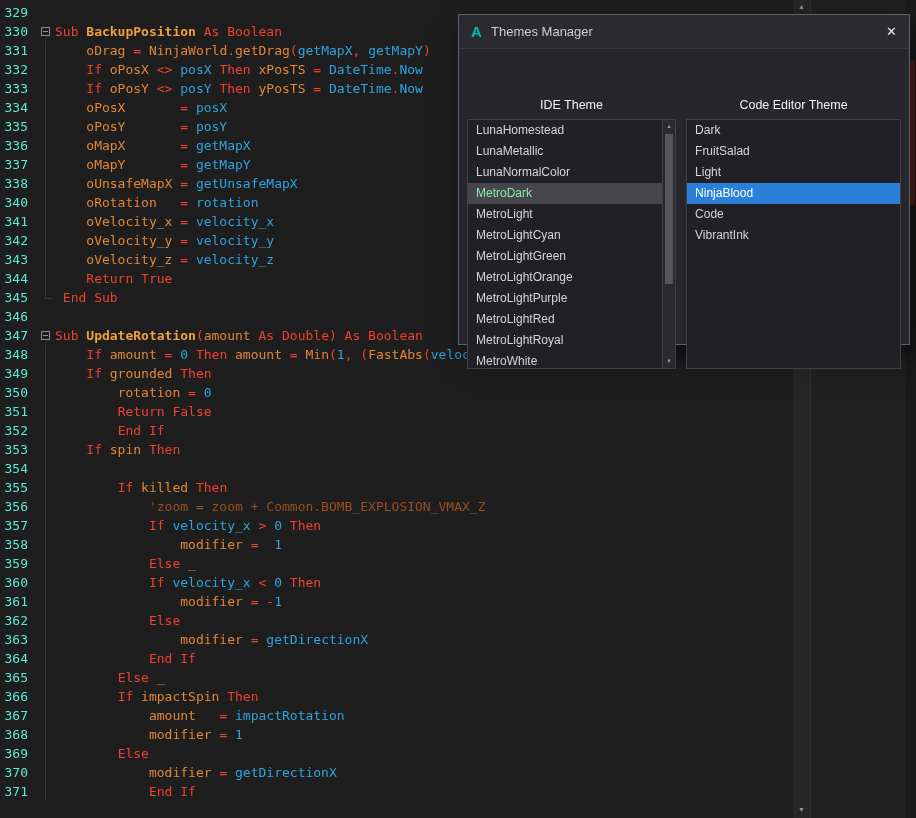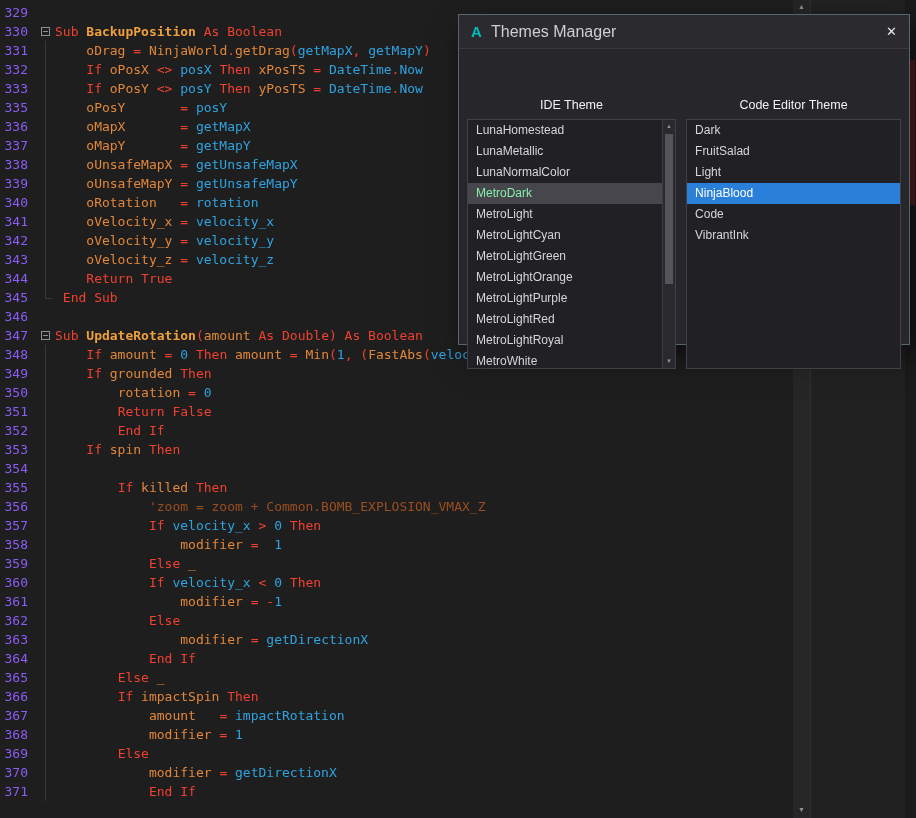--- a/index.html
+++ b/index.html
@@ -3,21 +3,21 @@
 <meta charset="utf-8">
 <style>
   * { margin:0; padding:0; box-sizing:border-box; }
   html,body { width:916px; height:818px; overflow:hidden; background:#1e1e1e; }
 
   
   .editor { position:absolute; left:0; top:0; width:810px; height:818px; background:#1e1e1e; overflow:hidden; }
   #code-lines { position:absolute; top:3px; left:0; right:17px; }
   .row { display:flex; height:19px; font-family:"DejaVu Sans Mono",monospace; font-size:13px; }
   .row > * { height:19px; line-height:19px; }
-  .ln { width:38px; flex:none; text-align:right; padding-right:10px; color:#8b5cf6; }
+  .ln { width:38px; flex:none; text-align:right; padding-right:10px; color:#5eead4; }
   .fold { width:17px; flex:none; position:relative; }
   .fold.l::before { content:""; position:absolute; left:7px; top:0; bottom:0; width:1px; background:#383838; }
   .fold.e::before { content:""; position:absolute; left:7px; top:0; height:10px; width:1px; background:#383838; }
   .fold.e::after  { content:""; position:absolute; left:7px; top:10px; width:7px; height:1px; background:#383838; }
   .fold.m i { display:block; position:absolute; left:3px; top:5px; width:9px; height:9px;
               border:1px solid #8f8f8f; background:#1e1e1e; }
   .fold.m i::after { content:""; position:absolute; left:1px; right:1px; top:3px; height:1px; background:#8f8f8f; }
   .code { white-space:pre; flex:none; }
 
   
@@ -38,21 +38,21 @@
   .right-panel { position:absolute; left:810px; top:0; width:106px; height:818px; background:#212121; border-left:1px solid #303030; }
   .sb-right { position:absolute; right:0; top:0; width:11px; height:100%; background:#1b1b1b; }
   .sb-right-thumb { position:absolute; left:1px; right:1px; top:60px; height:145px; background:#5e2020; }
 
   
   .dialog { position:absolute; left:458px; top:14px; width:452px; height:331px; z-index:10;
             background:#27272b; border:1px solid #55666d; box-shadow:8px 12px 28px rgba(0,0,0,.6);
             font-family:"Liberation Sans",sans-serif; }
   .dlg-title { height:34px; display:flex; align-items:center; padding:0 12px; background:#2b2b2f; border-bottom:1px solid #3a3a3e; }
   .dlg-icon { color:#00bcbc; font-weight:700; font-size:15px; width:20px; }
-  .dlg-text { color:#cfcfcf; font-size:16px; flex:1; }
+  .dlg-text { color:#cfcfcf; font-size:13px; flex:1; }
   .dlg-close { color:#eaeaea; font-size:13px; width:22px; text-align:right; cursor:pointer; }
   .dlg-headers { display:flex; padding:9px 8px 7px; }
   .dlg-headers div { text-align:center; color:#f2f2f2; font-size:12.5px;margin-top:40px; }
   .h-left { width:210px; margin-right:10px; }
   .h-right { width:216px; }
   .dlg-body { display:flex; padding:0 8px; }
   .list { background:#212125; border:1px solid #404046; position:relative; height:250px; overflow:hidden; }
   .list.left { width:210px; margin-right:10px; padding-right:13px; }
   .list.right { width:216px; }
   .item { height:21px; line-height:21px; padding:0 8px; font-size:12px; color:#d6d6d6; white-space:nowrap; cursor:default; }
@@ -88,43 +88,43 @@
         <div class="ln">332</div>
         <div class="fold l"></div>
         <div class="code"><span class="w">    </span><span class="k">If </span><span class="i">oPosX </span><span class="k">&lt;&gt; </span><span class="v">posX </span><span class="k">Then </span><span class="i">xPosTS </span><span class="k">= </span><span class="v">DateTime</span><span class="k">.</span><span class="v">Now</span></div>
       </div>
       <div class="row">
         <div class="ln">333</div>
         <div class="fold l"></div>
         <div class="code"><span class="w">    </span><span class="k">If </span><span class="i">oPosY </span><span class="k">&lt;&gt; </span><span class="v">posY </span><span class="k">Then </span><span class="i">yPosTS </span><span class="k">= </span><span class="v">DateTime</span><span class="k">.</span><span class="v">Now</span></div>
       </div>
       <div class="row">
+        <div class="ln">334</div>
+        <div class="fold l"></div>
+        <div class="code"><span class="w">    </span><span class="i">oPosX       </span><span class="k">= </span><span class="v">posX</span></div>
+      </div>
+      <div class="row">
         <div class="ln">335</div>
         <div class="fold l"></div>
         <div class="code"><span class="w">    </span><span class="i">oPosY       </span><span class="k">= </span><span class="v">posY</span></div>
       </div>
       <div class="row">
         <div class="ln">336</div>
         <div class="fold l"></div>
         <div class="code"><span class="w">    </span><span class="i">oMapX       </span><span class="k">= </span><span class="v">getMapX</span></div>
       </div>
       <div class="row">
         <div class="ln">337</div>
         <div class="fold l"></div>
         <div class="code"><span class="w">    </span><span class="i">oMapY       </span><span class="k">= </span><span class="v">getMapY</span></div>
       </div>
       <div class="row">
         <div class="ln">338</div>
         <div class="fold l"></div>
         <div class="code"><span class="w">    </span><span class="i">oUnsafeMapX </span><span class="k">= </span><span class="v">getUnsafeMapX</span></div>
-      </div>
-      <div class="row">
-        <div class="ln">339</div>
-        <div class="fold l"></div>
-        <div class="code"><span class="w">    </span><span class="i">oUnsafeMapY </span><span class="k">= </span><span class="v">getUnsafeMapY</span></div>
       </div>
       <div class="row">
         <div class="ln">340</div>
         <div class="fold l"></div>
         <div class="code"><span class="w">    </span><span class="i">oRotation   </span><span class="k">= </span><span class="v">rotation</span></div>
       </div>
       <div class="row">
         <div class="ln">341</div>
         <div class="fold l"></div>
         <div class="code"><span class="w">    </span><span class="i">oVelocity_x </span><span class="k">= </span><span class="v">velocity_x</span></div>

